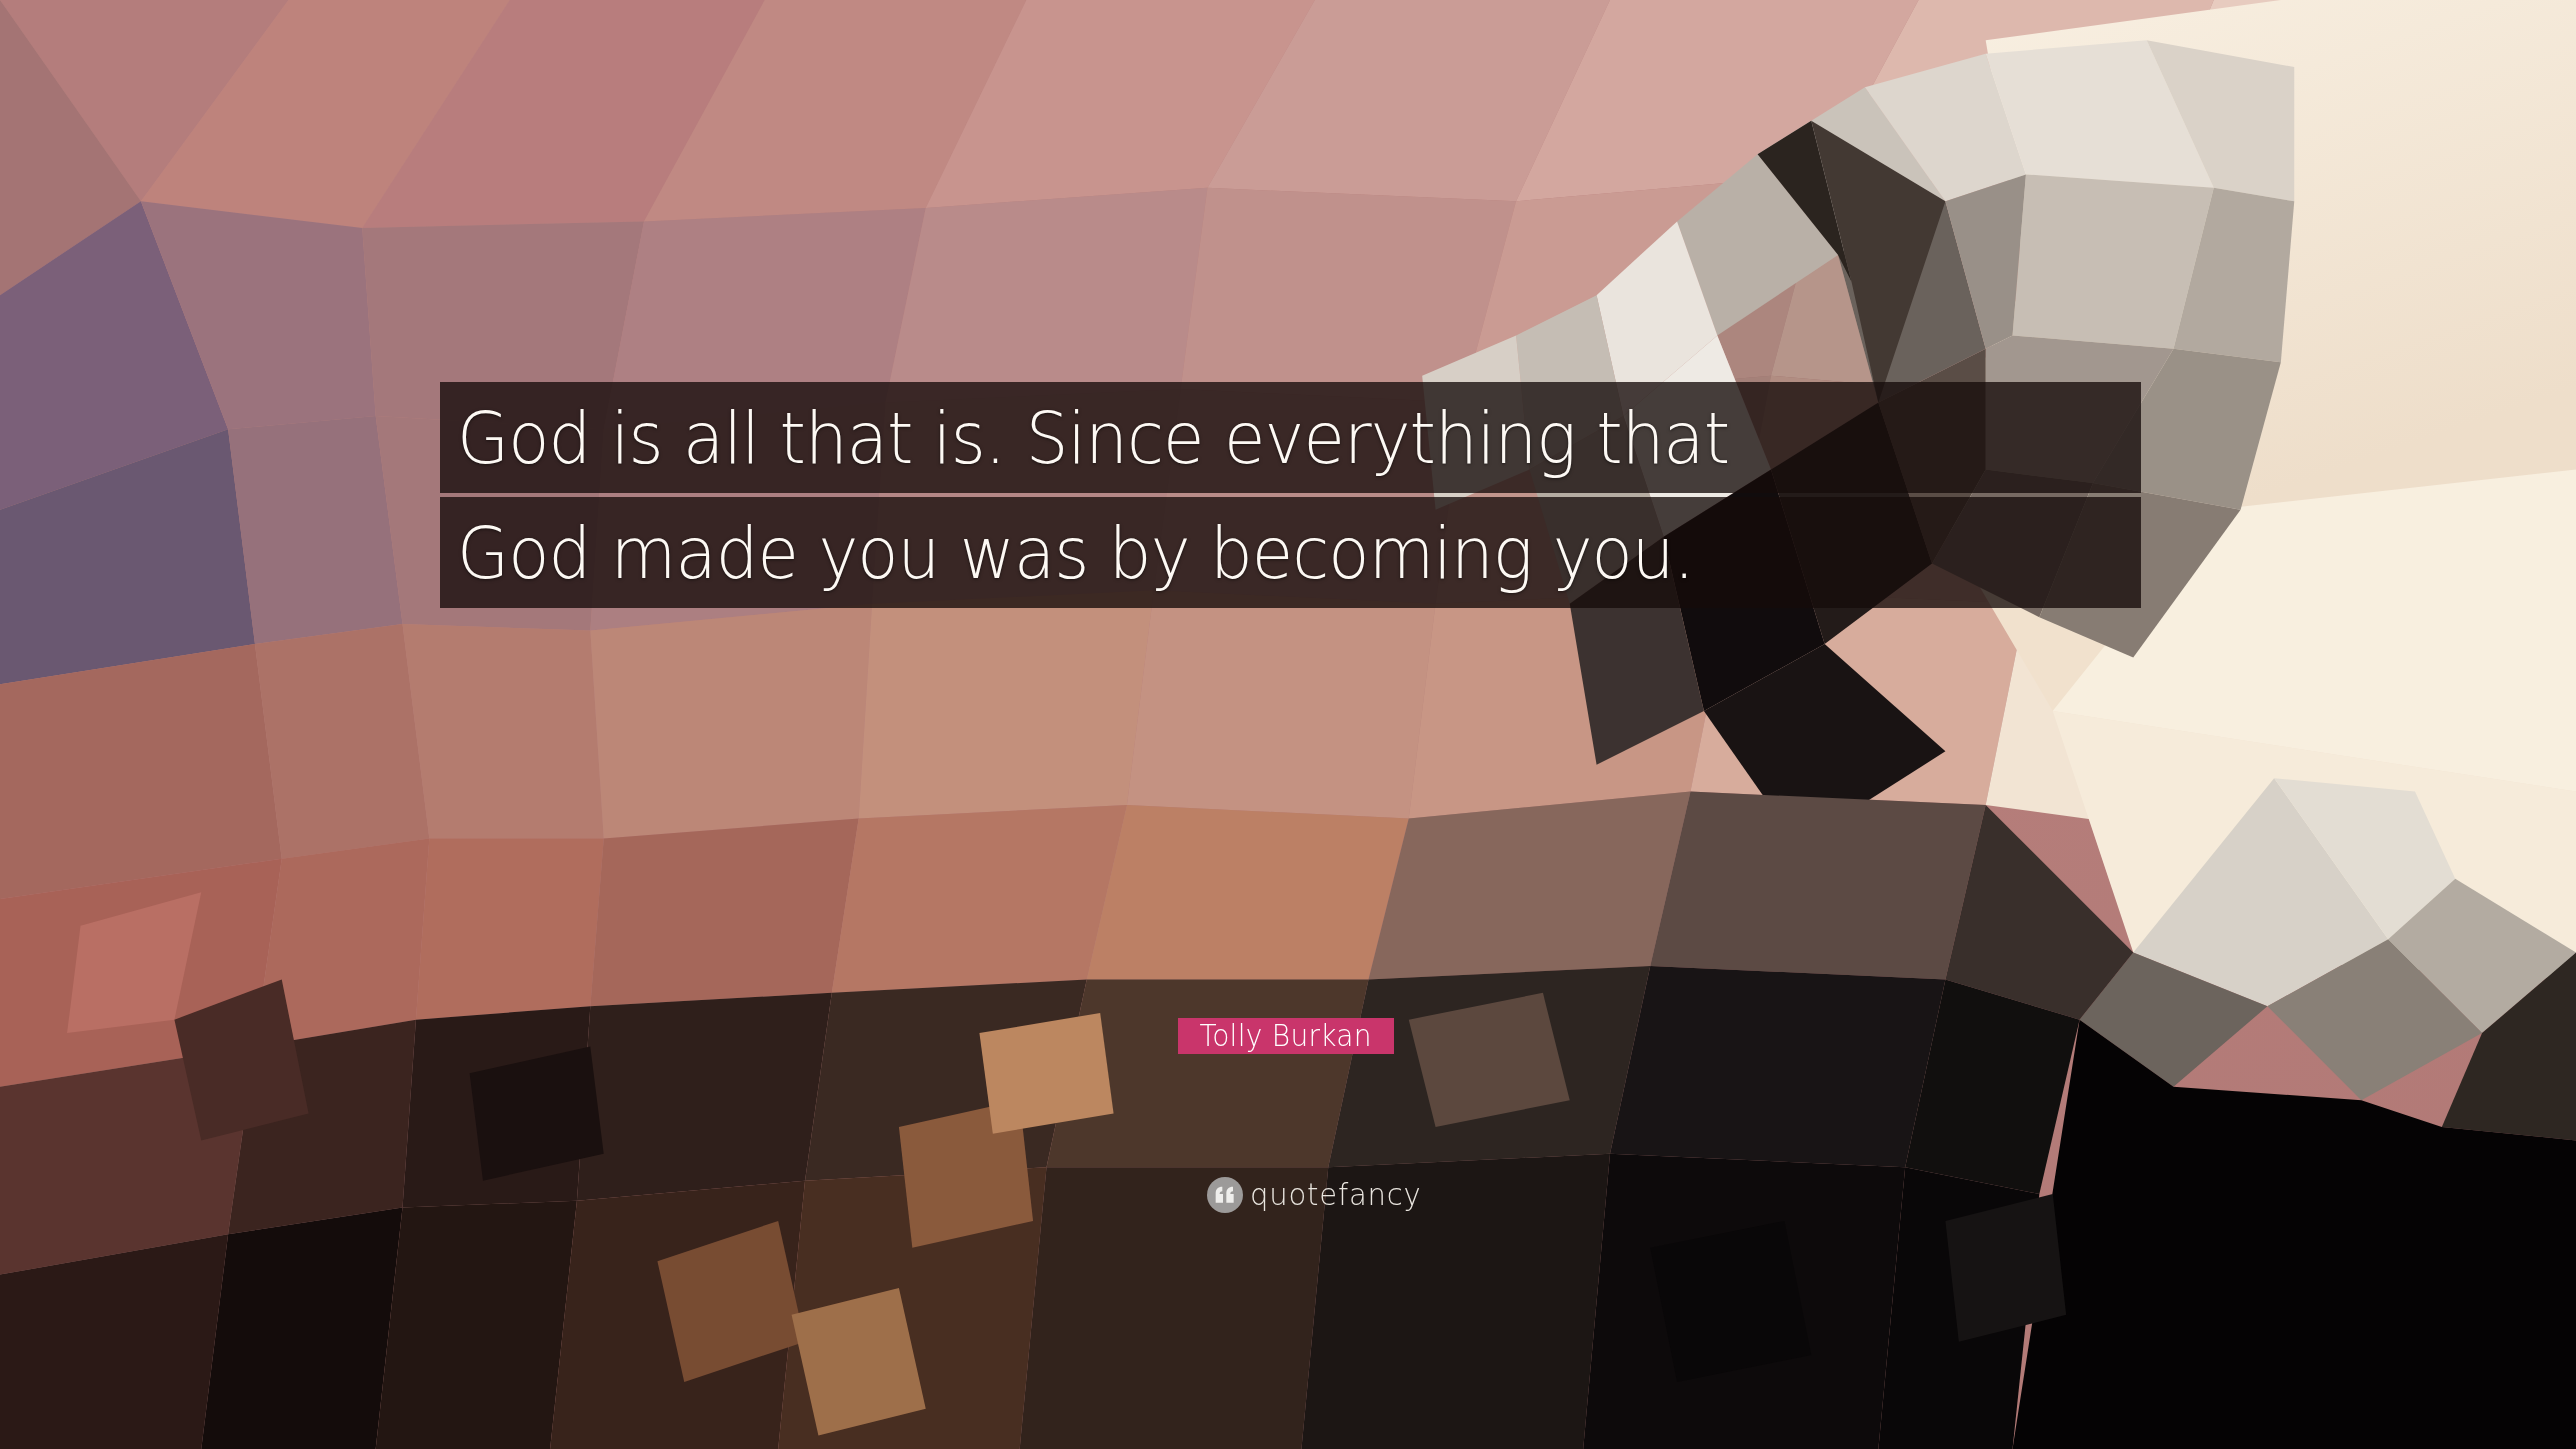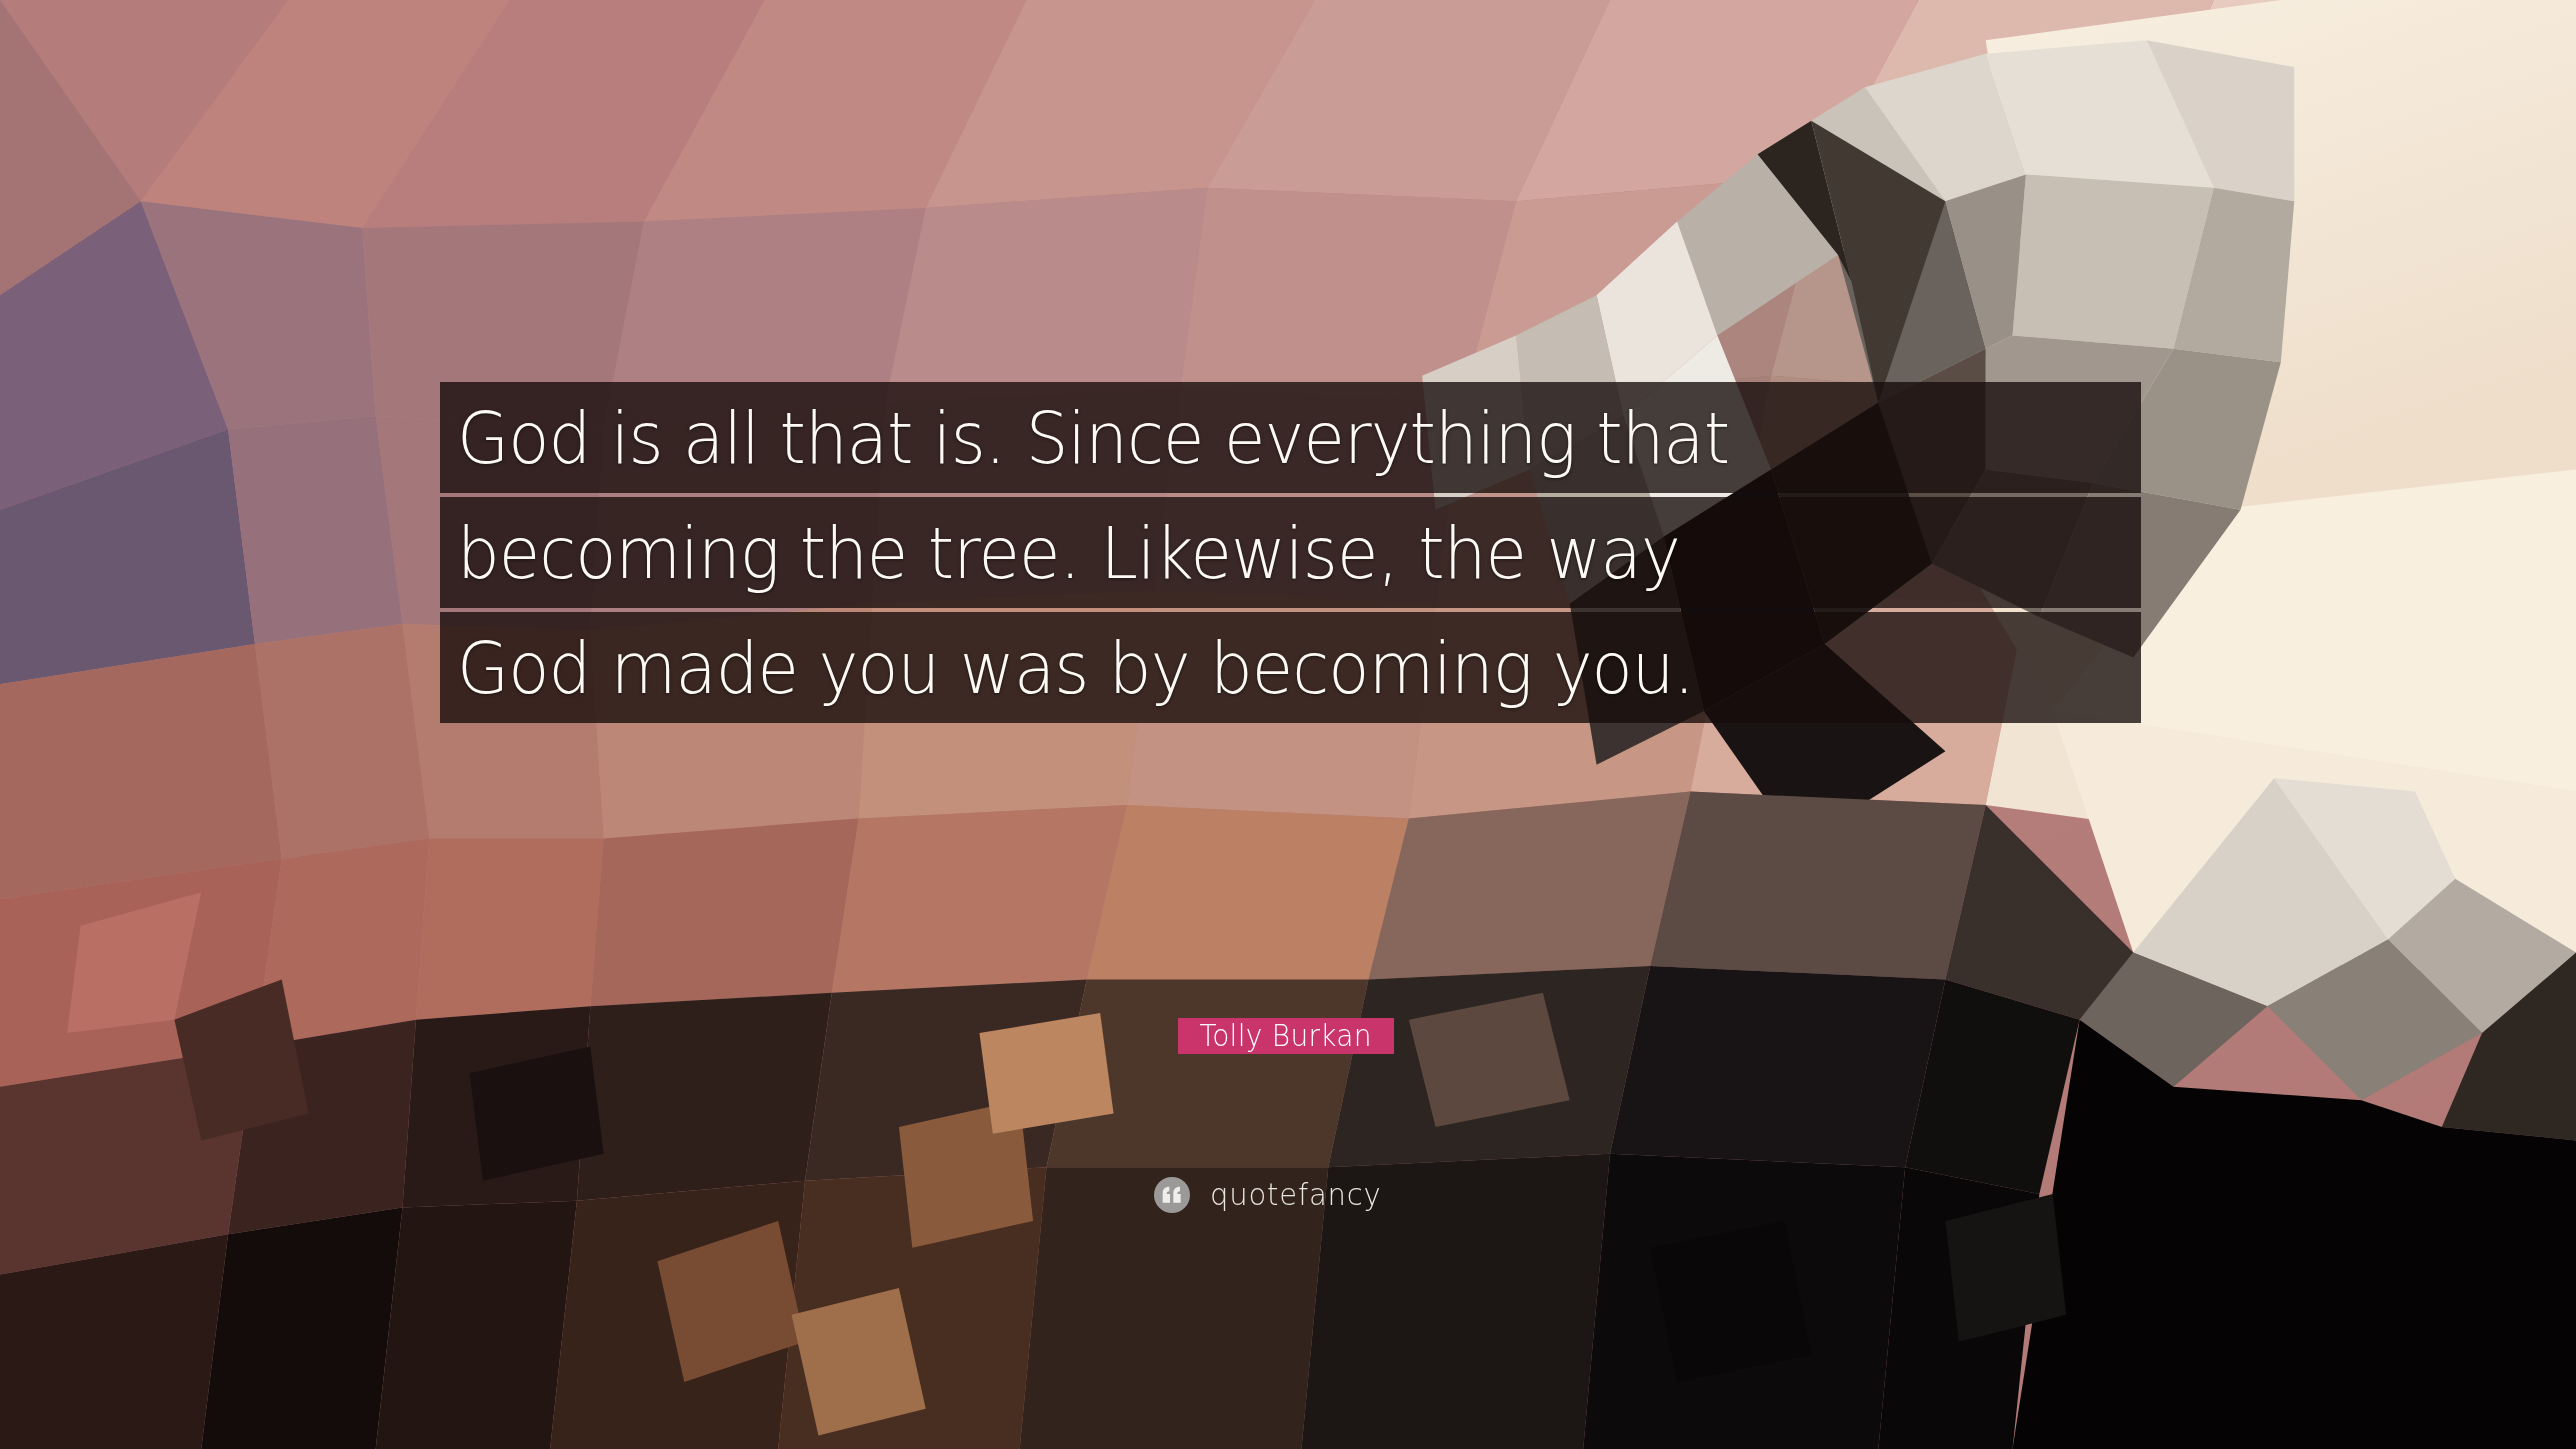--- a/index.html
+++ b/index.html
@@ -77,26 +77,26 @@
     color: #ffffff;
     letter-spacing: 0.3px;
     white-space: nowrap;
     transform: scaleX(0.95);
     transform-origin: center;
   }
 
   
   #footer-logo {
     position: absolute;
-    left: 1154px;
+    left: 1207px;
     top: 1175px;
     height: 39px;
     display: flex;
     align-items: center;
-    gap: 20px;
+    gap: 7px;
   }
   #logo-mark {
     width: 36px;
     height: 36px;
     border-radius: 50%;
     background: #9c9a99;
     display: flex;
     align-items: center;
     justify-content: center;
     flex: 0 0 auto;
@@ -283,23 +283,20 @@
     </g>
 
     <rect x="0" y="0" width="3840" height="2160" fill="#000" opacity="0.02"></rect>
   </svg>
 
   <div id="quote-block">
     <div class="quote-line">
       <span class="quote-line-text">God is all that is. Since everything that</span>
     </div>
     <div class="quote-line">
-      <span class="quote-line-text">becoming the tree. Likewise, the way</span>
-    </div>
-    <div class="quote-line">
       <span class="quote-line-text">God made you was by becoming you.</span>
     </div>
   </div>
 
   <div id="author-badge">
     <span id="author-name">Tolly Burkan</span>
   </div>
 
   <div id="footer-logo">
     <span id="logo-mark">

